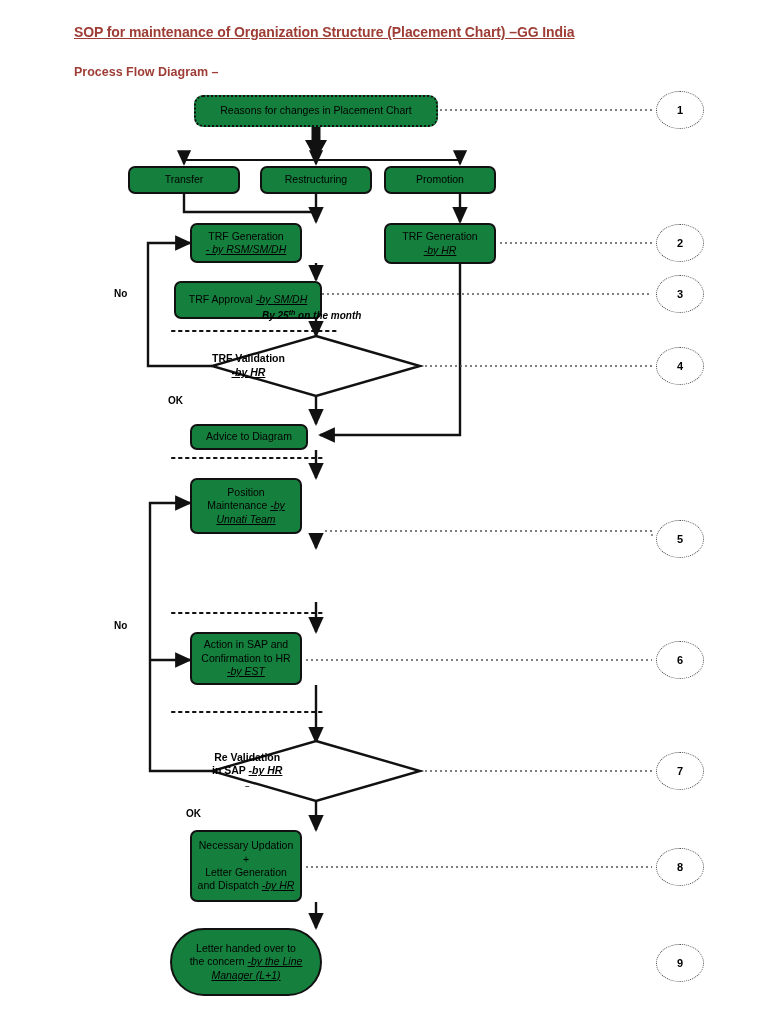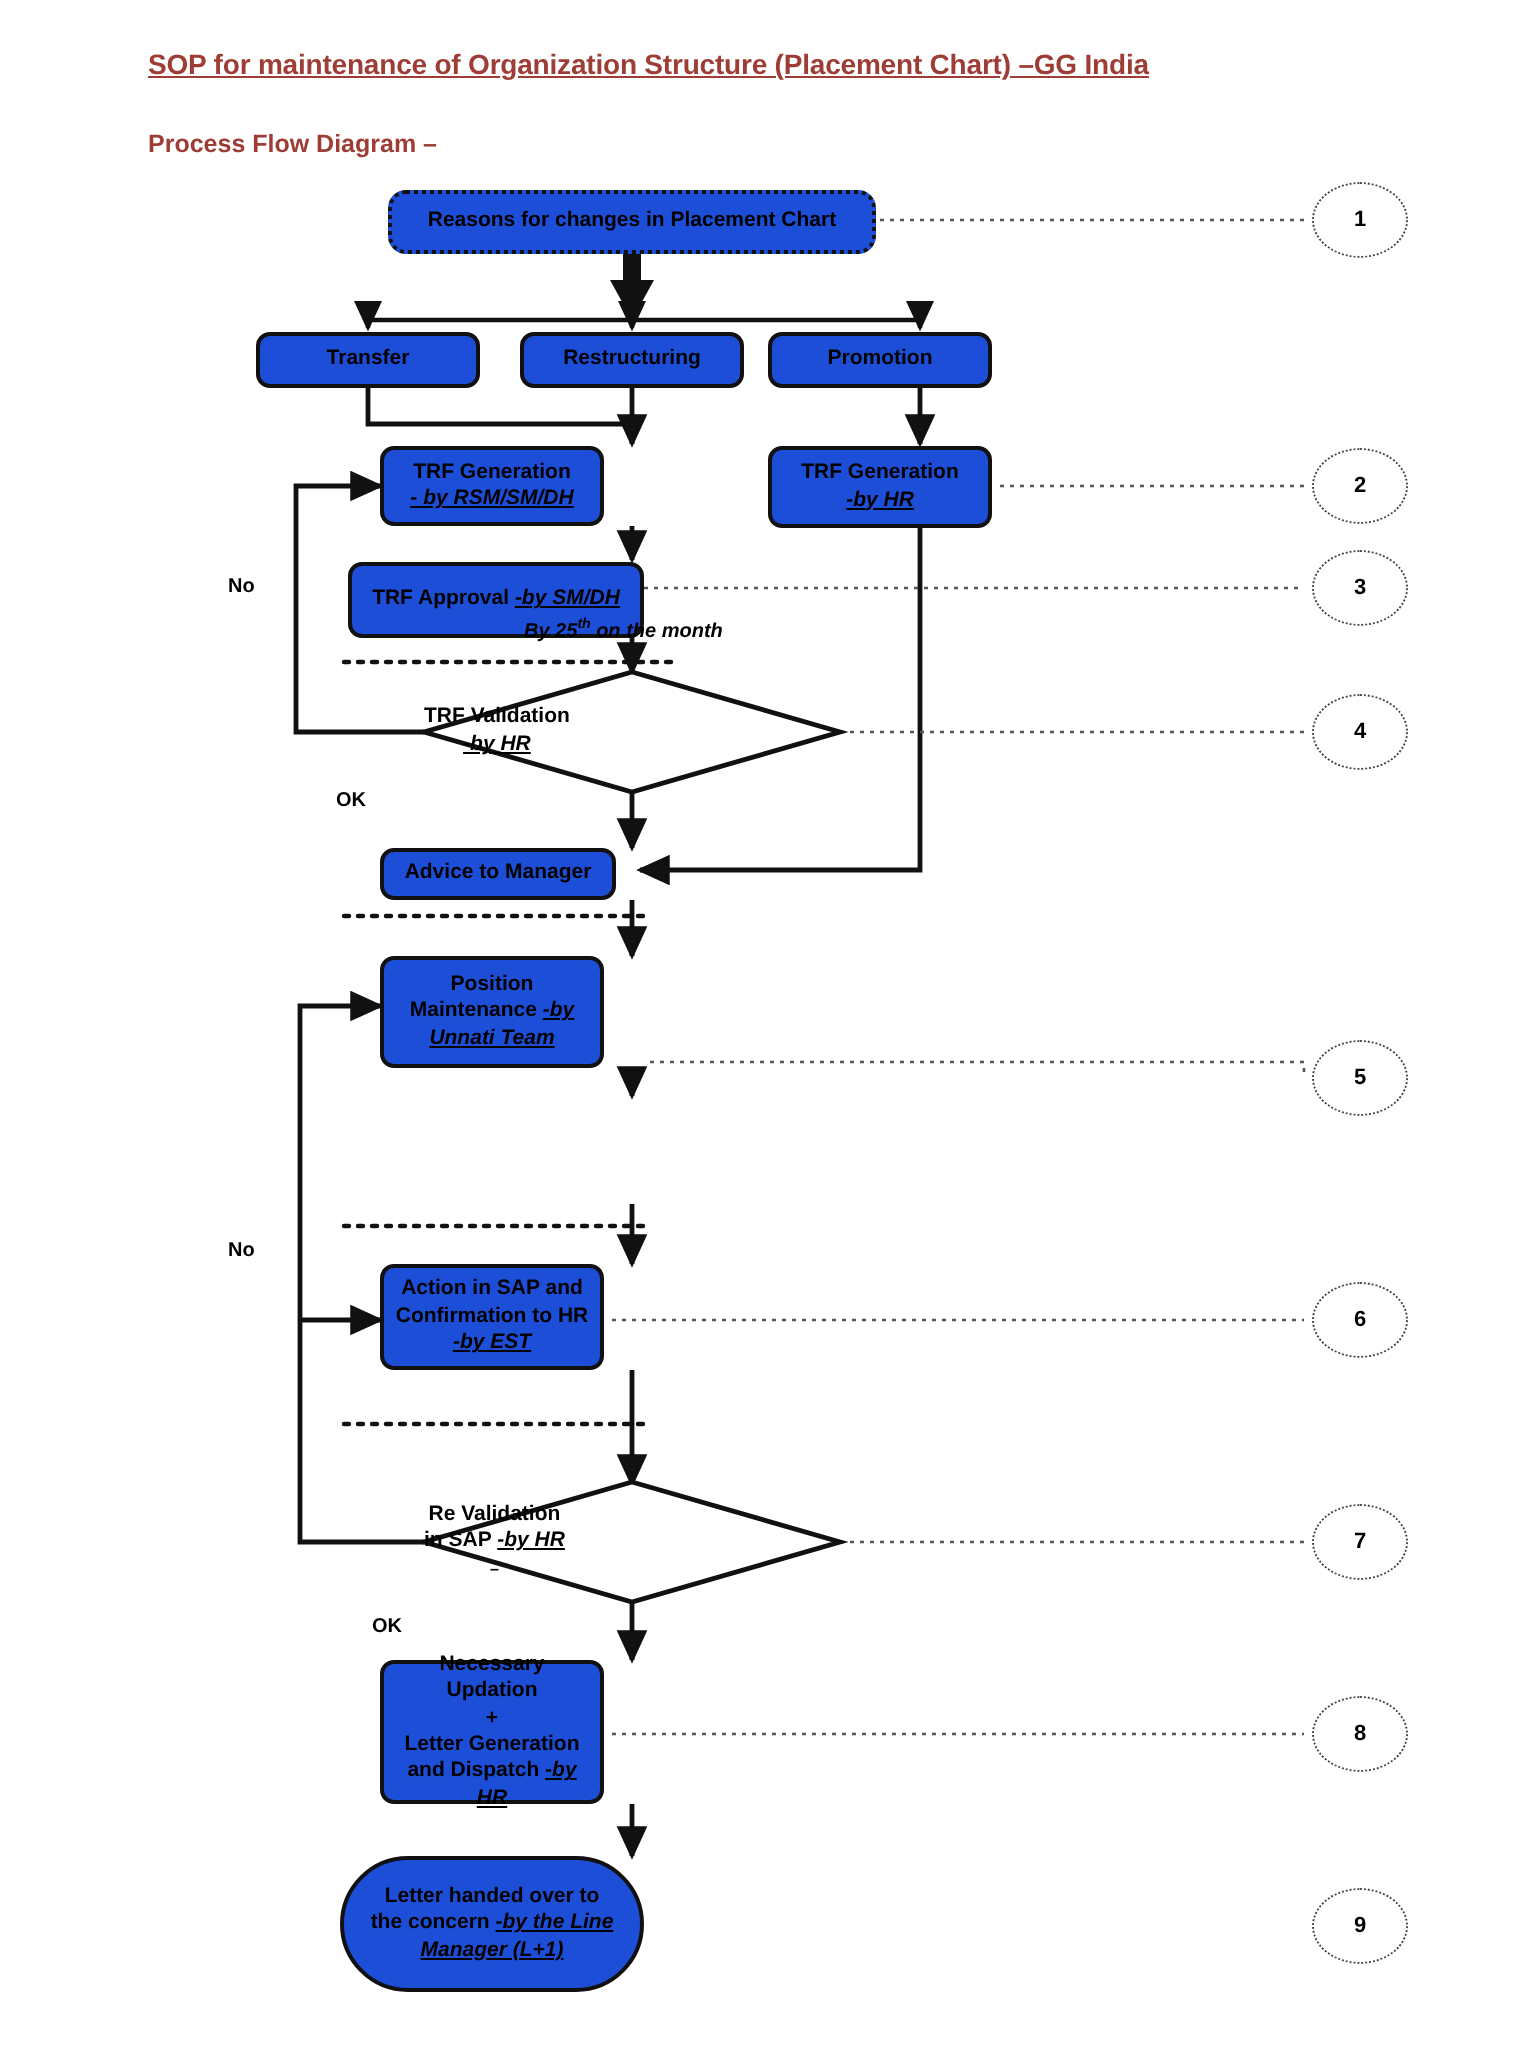--- a/index.html
+++ b/index.html
@@ -18,22 +18,22 @@
   }
   .sub-title{
     position:absolute;left:74px;top:65px;
     font-size:12.5px;font-weight:bold;color:#9e3d35;white-space:nowrap;
   }
 
   
   .node{
     position:absolute;box-sizing:border-box;
     display:flex;align-items:center;justify-content:center;
-    text-align:center;background:#1d4ed8;color:#000;
-    font-size:10.5px;font-weight:bold;line-height:1.28;
+    text-align:center;background:#15803d;color:#000;
+    font-size:10.5px;font-weight:normal;line-height:1.28;
     padding:2px 4px;
   }
   .node.solid{border:2.2px solid #111;border-radius:7px;}
   .node.dotted{border:2.4px dotted #111;border-radius:9px;}
   .node.stadium{border:2.2px solid #111;border-radius:36px;}
   .node .inner{width:100%;}
   .role{font-style:italic;text-decoration:underline;}
 
   
   .diamond-wrap{position:absolute;}
@@ -173,21 +173,21 @@
   <div class="diamond-wrap" style="left:212px;top:336px;width:208px;height:60px;">
     <div class="label">
       <span>
         <span>TRF Validation</span><br>
         <span class="role">-by HR</span>
       </span>
     </div>
   </div>
 
   <div class="node solid" style="left:190px;top:424px;width:118px;height:26px;">
-    <span class="inner">Advice to Manager</span>
+    <span class="inner">Advice to Diagram</span>
   </div>
 
   <div class="node solid" style="left:190px;top:478px;width:112px;height:56px;">
     <span class="inner">
       <span>Position</span><br>
       <span>Maintenance </span><span class="role">-by Unnati Team</span>
     </span>
   </div>
 
 

